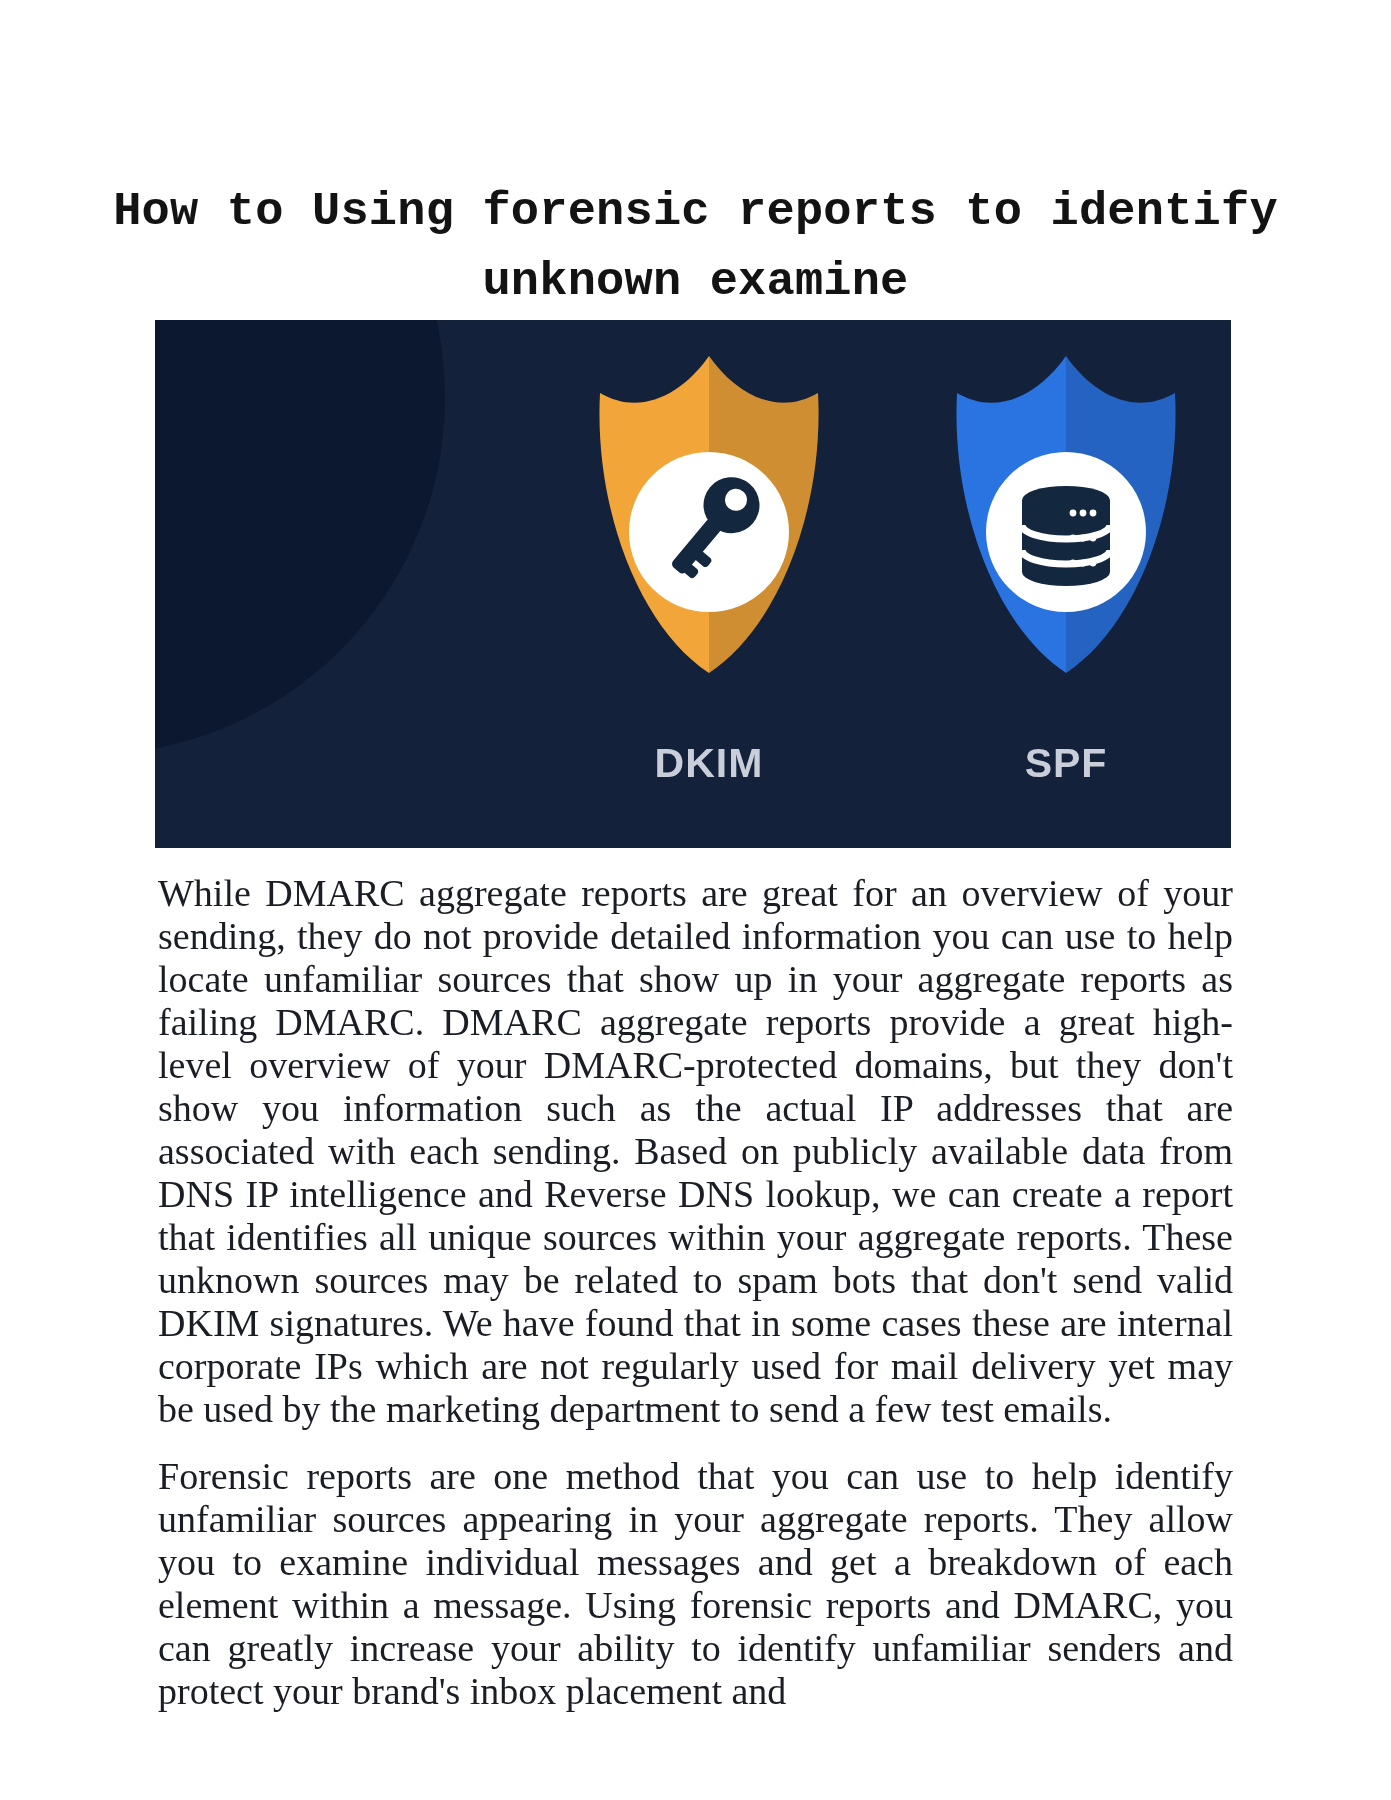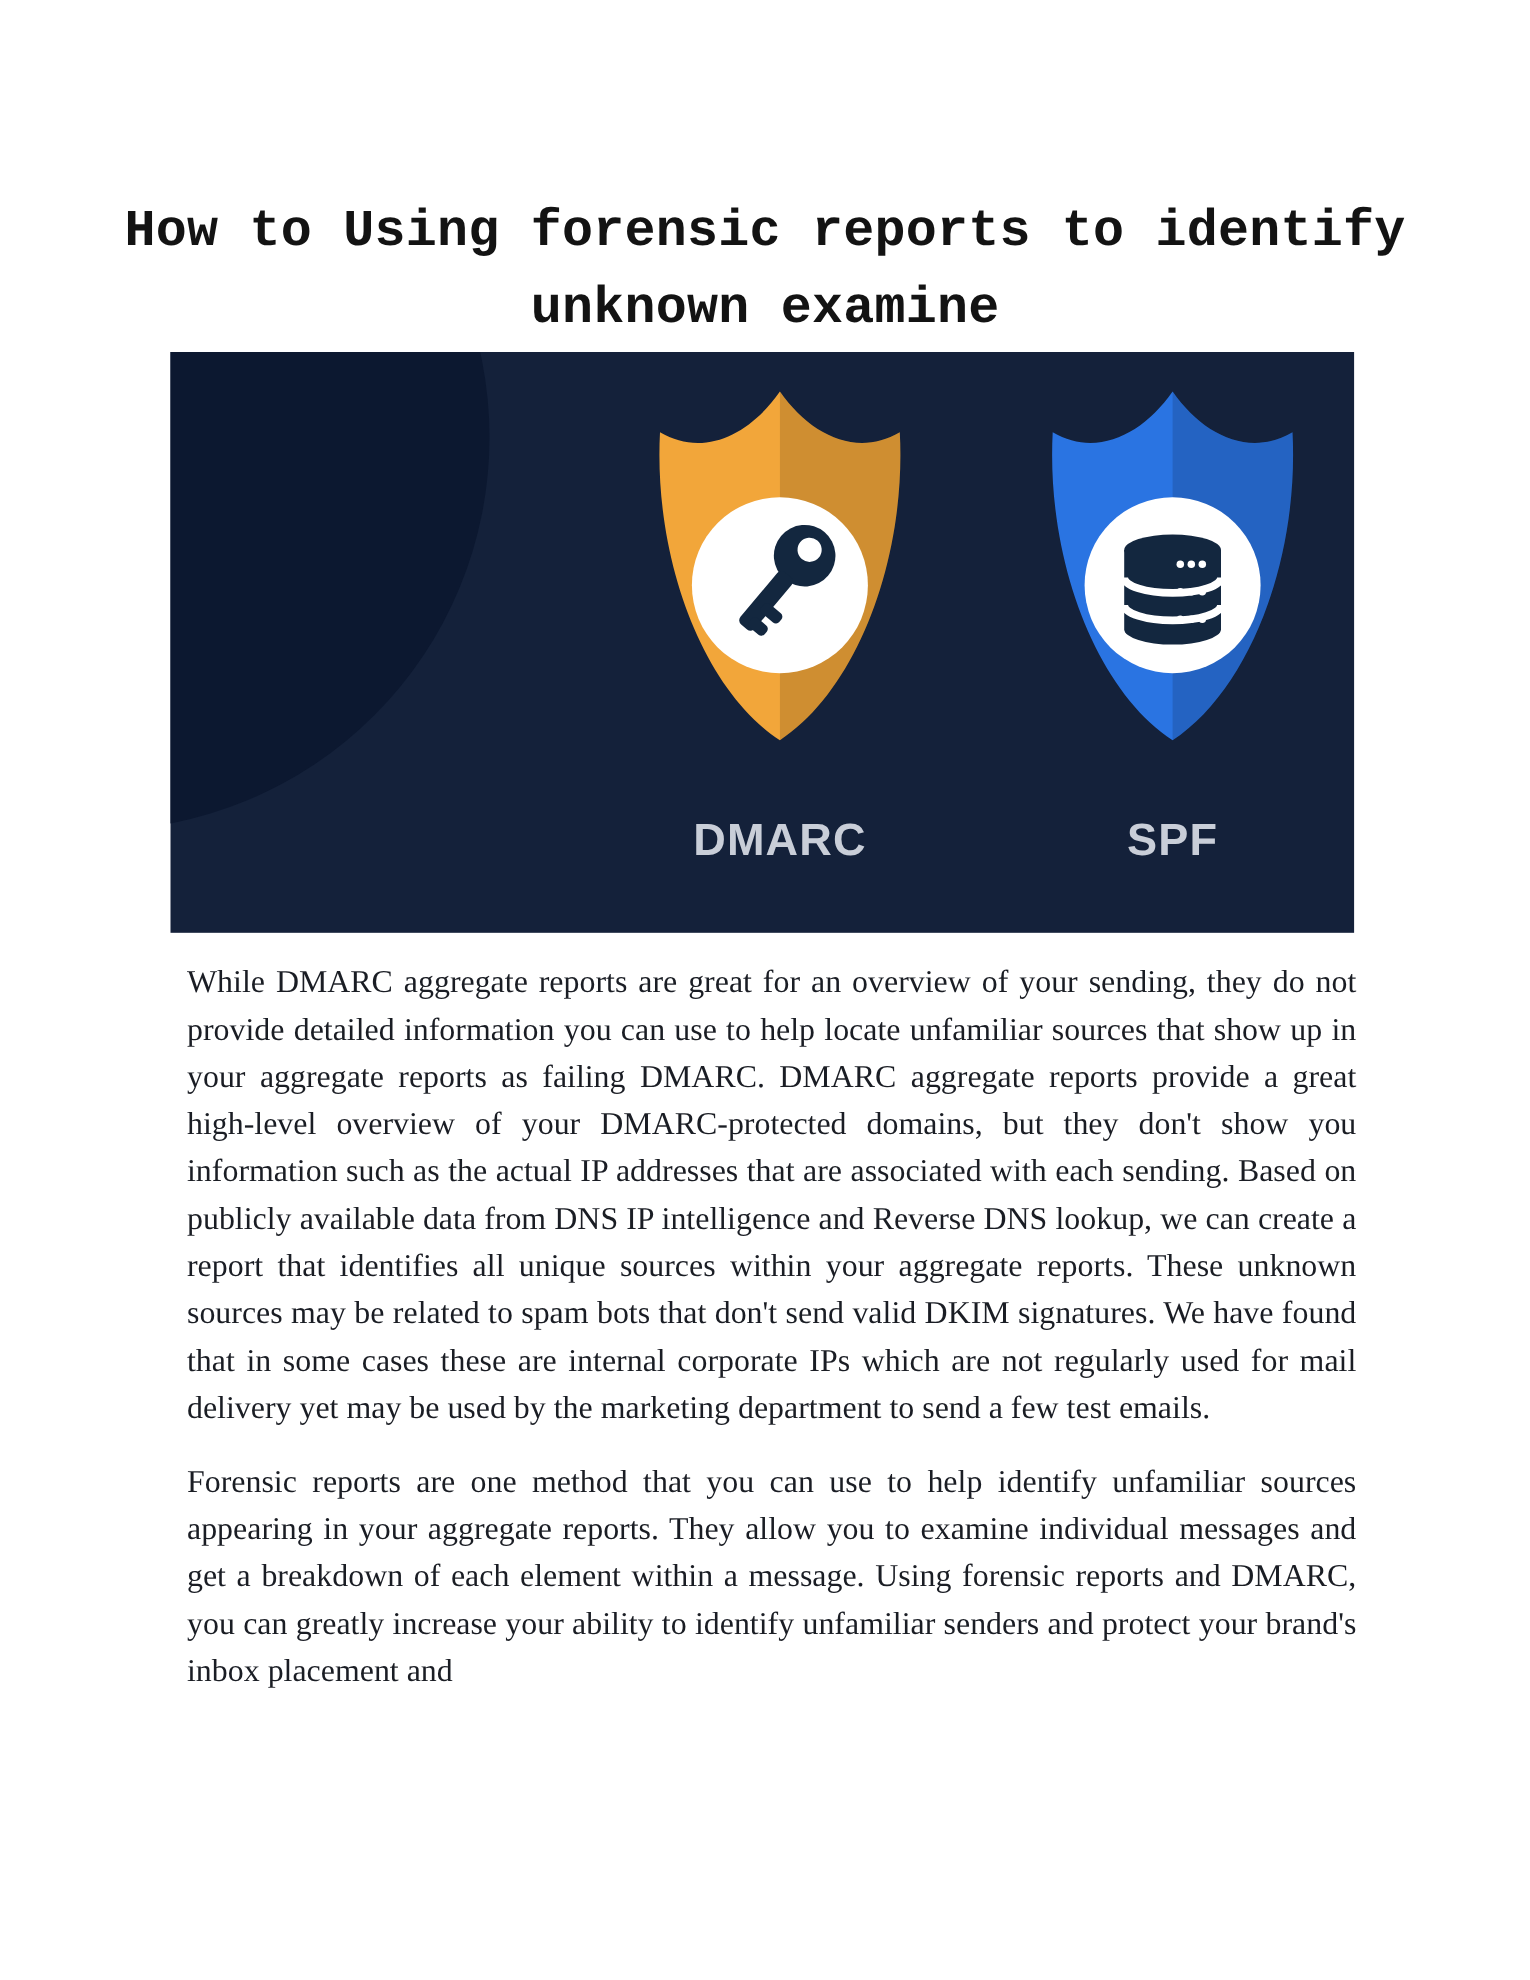--- a/index.html
+++ b/index.html
@@ -63,22 +63,22 @@
     color:#c9ced8;
   }
   
   .content{
     position:absolute;
     top:872px;left:158px;
     width:1075px;
     color:#1a1d24;
   }
   .content p{
-    margin:0 0 24px 12px;
-    font-size:29px;
+    margin:0 0 24px 0;
+    font-size:38px;
     line-height:43px;
     text-align:justify;
     text-justify:inter-word;
     font-family:Liberation Serif, serif;
   }
 </style>
 </head>
 <body>
 
 <div class="page">
@@ -96,21 +96,21 @@
         <path class="shield-fold" d="M140 16 C168 56,210 76,249 53 C255 168,210 287,140 333 Z"></path>
         <circle cx="140" cy="192" r="80" fill="#ffffff"></circle>
         <g transform="rotate(40 140 192)">
           <circle class="icon-navy" cx="140" cy="157" r="28"></circle>
           <circle cx="140" cy="150" r="11" fill="#ffffff"></circle>
           <rect class="icon-navy" x="131" y="180" width="17" height="62" rx="5"></rect>
           <rect class="icon-navy" x="140" y="211" width="21" height="11" rx="4"></rect>
           <rect class="icon-navy" x="140" y="228" width="18" height="11" rx="4"></rect>
         </g>
       </svg>
-      <div class="shield-label">DMARC</div>
+      <div class="shield-label">DKIM</div>
     </div>
 
     <div class="shield-group pos-2" style="--sc: #2a74e2;">
       <svg class="shield-svg" width="280" height="340" viewBox="0 0 280 340">
         <path class="shield-base" d="M140 16 C112 56,70 76,31 53 C25 168,70 287,140 333 C210 287,255 168,249 53 C210 76,168 56,140 16 Z"></path>
         <path class="shield-fold" d="M140 16 C168 56,210 76,249 53 C255 168,210 287,140 333 Z"></path>
         <circle cx="140" cy="192" r="80" fill="#ffffff"></circle>
         <g>
           <ellipse class="icon-navy" cx="140" cy="160" rx="44" ry="14"></ellipse>
           <path class="icon-navy" d="M96 160 v72 a44 14 0 0 0 88 0 v-72 z"></path>

